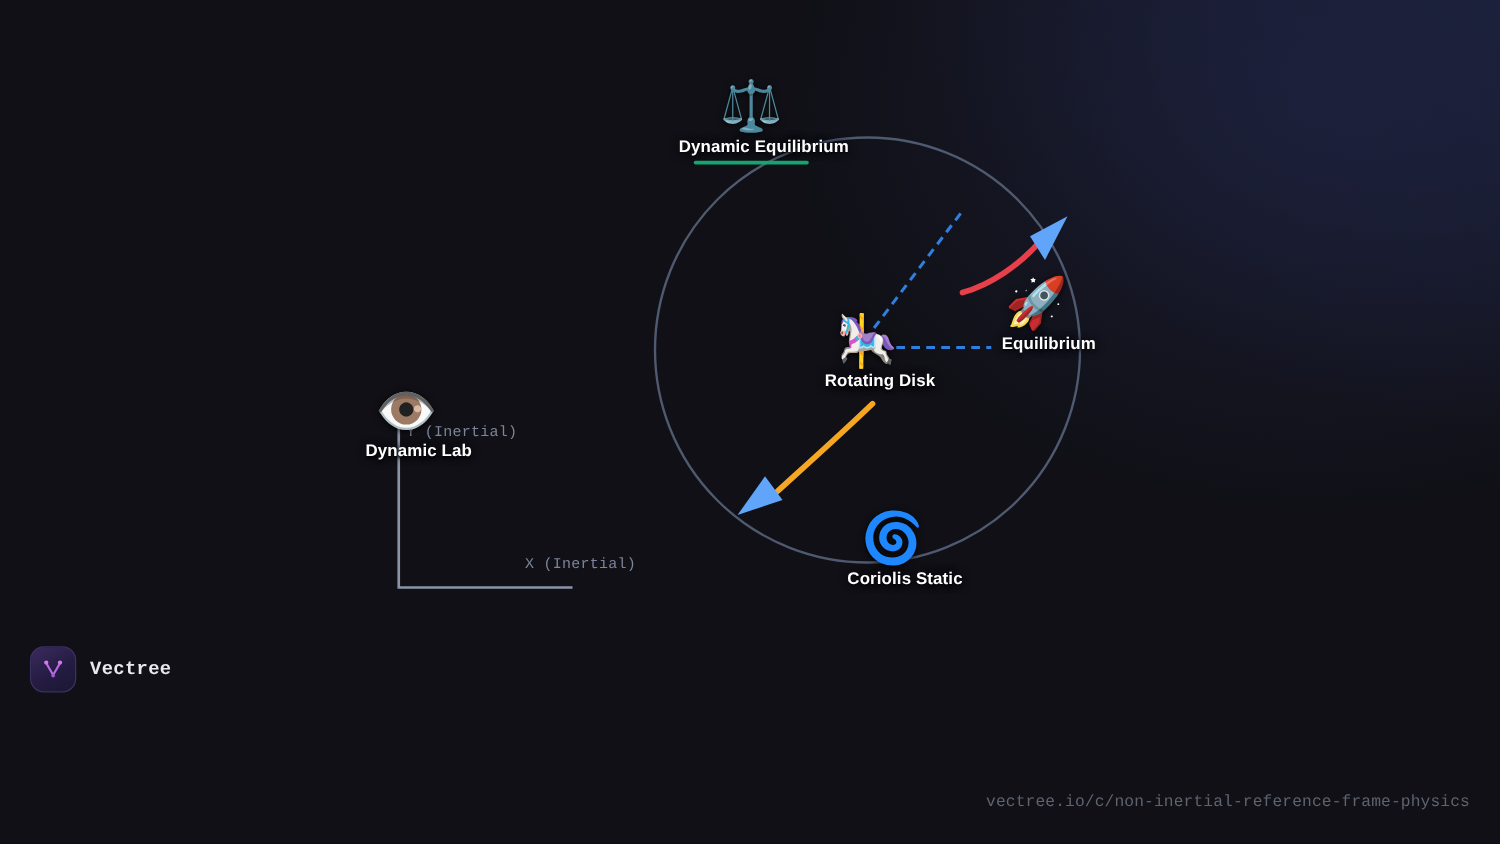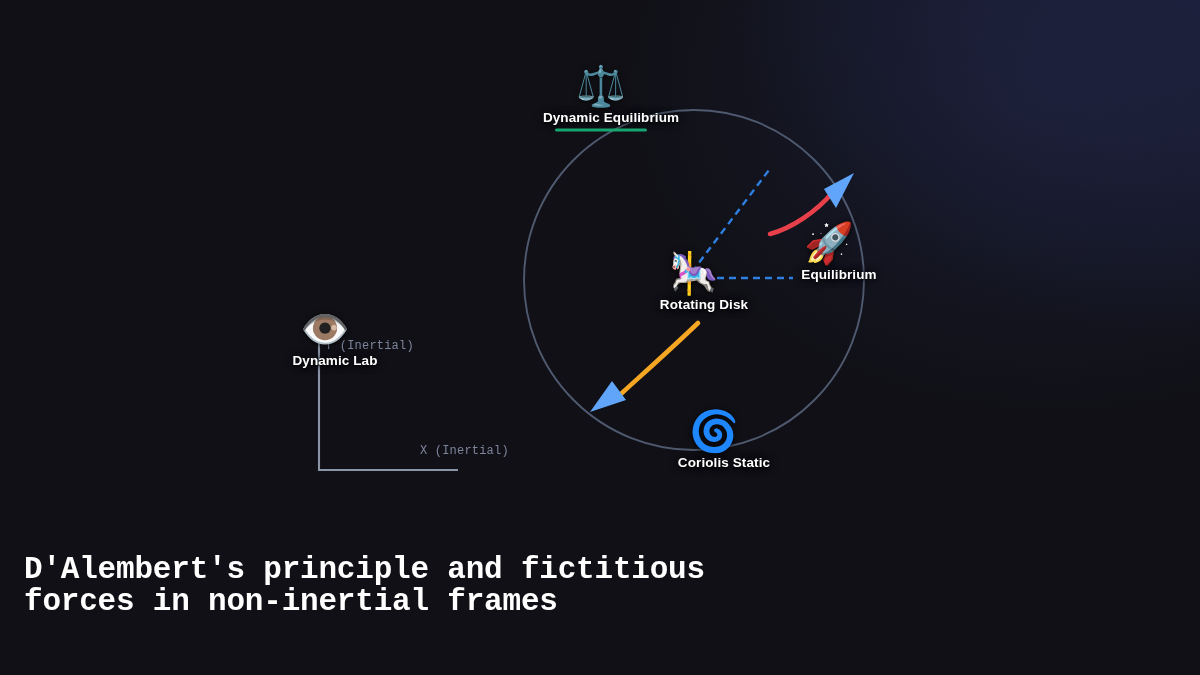--- a/index.html
+++ b/index.html
@@ -195,19 +195,30 @@
 
     <div class="node" style="left:325px; top:338px;">
       <span class="node-emoji">👁️</span>
       <span class="node-label">Dynamic Lab</span>
     </div>
 
   </div>
 
   <div id="footer">
 
-
-    <div id="headline">D'Alembert's principle and fictitious forces in non-inertial frames</div>
-
+    <div id="brand-row">
+      <div id="brand-logo">
+        <svg width="21" height="21" viewBox="0 0 21 21" aria-hidden="true">
+          <path d="M5 5.5 L10.5 15 L16 5.5" fill="none" stroke="#b86ae0" stroke-width="1.7" stroke-linecap="round" stroke-linejoin="round"></path>
+          <circle cx="5" cy="5" r="1.7" fill="#d07ce8"></circle>
+          <circle cx="16" cy="5" r="1.7" fill="#d07ce8"></circle>
+          <circle cx="10.5" cy="15.4" r="1.5" fill="#a05ad0"></circle>
+        </svg>
+      </div>
+      <span id="brand-name">Vectree</span>
+    </div>
+
+
+    <div id="footer-url">vectree.io/c/non-inertial-reference-frame-physics</div>
 
   </div>
 
 </div>
 
 </body></html>

